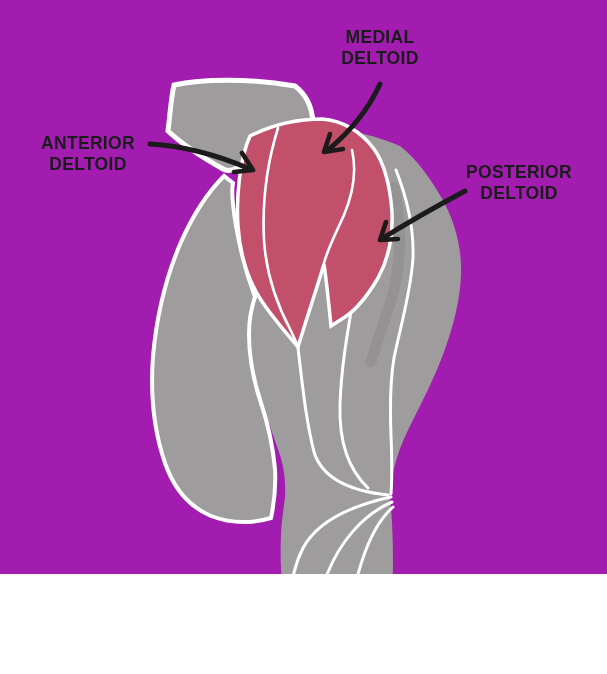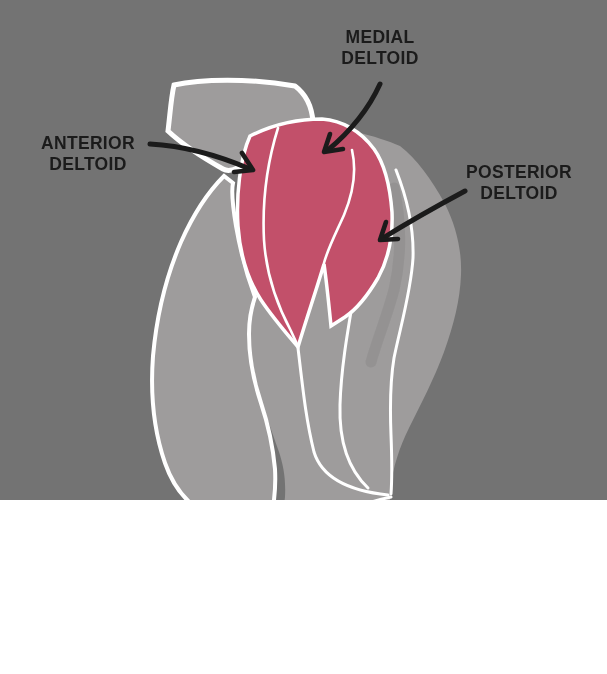--- a/index.html
+++ b/index.html
@@ -1,16 +1,16 @@
 <!DOCTYPE html>
 <html><head>
 <meta charset="utf-8">
 <style>
   html,body{margin:0;padding:0;background:#ffffff;}
-  .canvas{position:relative;width:607px;height:500px;background:#737373;overflow:hidden;}
+  .canvas{position:relative;width:607px;height:574px;background:#a21caf;overflow:hidden;}
   svg{position:absolute;left:0;top:0;display:block;}
   .sep{stroke:#ffffff;stroke-width:3;fill:none;stroke-linecap:round;}
   .sep-thin{stroke:#ffffff;stroke-width:2.6;fill:none;stroke-linecap:round;}
   .shadow{stroke:rgba(40,35,35,0.08);stroke-width:11;fill:none;stroke-linecap:round;}
   .arrow-shaft{fill:none;stroke-width:5;stroke-linecap:round;}
   .arrow-head{fill:none;stroke-width:4.6;stroke-linecap:round;stroke-linejoin:round;}
   .label{font-family:"Liberation Sans",sans-serif;font-weight:bold;font-size:17.5px;
          letter-spacing:0.3px;fill:#1b1b1b;text-anchor:middle;}
 </style>
 </head>

